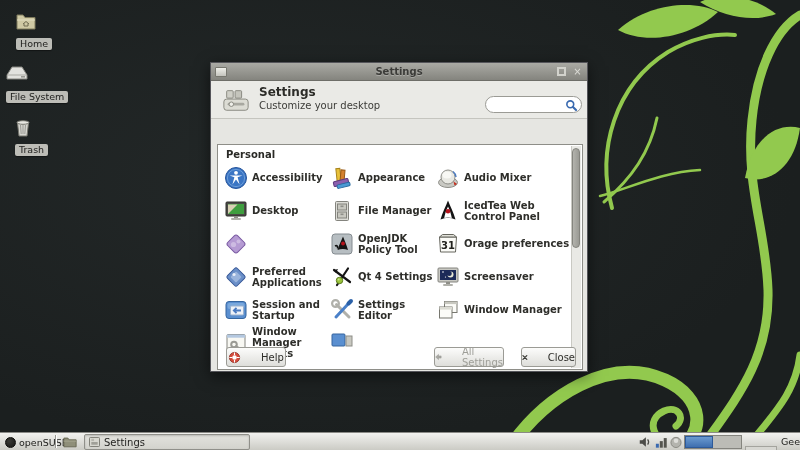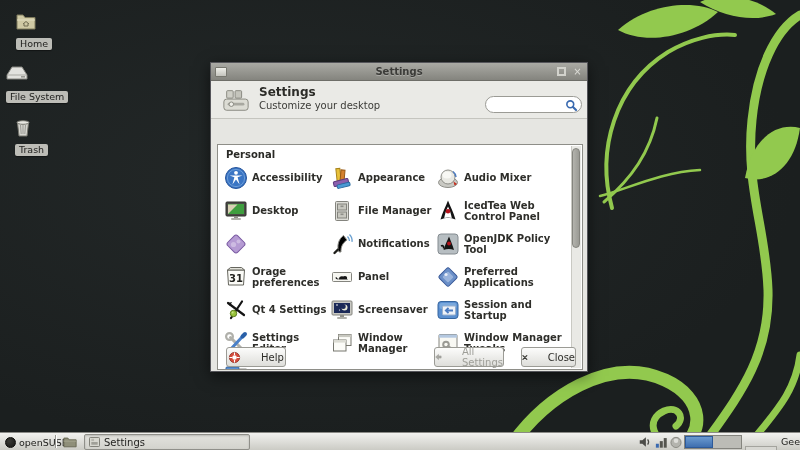--- a/index.html
+++ b/index.html
@@ -229,51 +229,34 @@
         </div>
         <div class="gitem">
           <span class="gic"><svg width="24" height="24" viewBox="0 0 24 24">
               <rect x="5" y="5" width="14" height="14" rx="2.5" fill="#b59bd3" stroke="#7a5aa2" transform="rotate(45 12 12)"></rect>
               <circle cx="9.5" cy="12.5" r="2.6" fill="#cdbbe2"></circle>
               <circle cx="14.5" cy="9.5" r="2" fill="#cdbbe2"></circle>
             </svg></span>
         </div>
         <div class="gitem">
           <span class="gic"><svg width="24" height="24" viewBox="0 0 24 24">
-              <path d="M9 20 C6.5 14 8.5 7 13.5 3.5 L17 8 C12.5 11 10.8 15 11 20 Z" fill="#ececе6" stroke="#8e8e88"></path>
-              <path d="M17.5 4.5 Q19.5 6.5 19.5 9" stroke="#6aa0d0" stroke-width="1.3" fill="none"></path>
-              <path d="M19.5 2.5 Q22.5 5.5 22 9.8" stroke="#6aa0d0" stroke-width="1.3" fill="none"></path>
-              <path d="M8 17.5 L4.5 21" stroke="#1e1e1a" stroke-width="2.4" stroke-linecap="round"></path>
-            </svg></span>
-          <span class="glbl">Notifications</span>
-        </div>
-        <div class="gitem">
-          <span class="gic"><svg width="24" height="24" viewBox="0 0 24 24">
               <rect x="2" y="2" width="20" height="20" rx="3" fill="#b7bec2" stroke="#848b90"></rect>
               <path d="M13 4.5 C11.5 8.5 9 12.5 7.5 18 C11 16.6 14.5 16.6 18 18 C16.5 12.5 14.5 8.5 13 4.5 Z" fill="#141414"></path>
               <circle cx="13" cy="11.5" r="1.9" fill="#b5121b"></circle>
               <path d="M5 14 C7 13 8 14.5 7.5 16.5" stroke="#141414" stroke-width="1.6" fill="none"></path>
             </svg></span>
           <span class="glbl">OpenJDK Policy Tool</span>
         </div>
         <div class="gitem">
           <span class="gic"><svg width="24" height="24" viewBox="0 0 24 24">
               <path d="M3.5 5 L20.5 5 L19.5 20 L4.5 20 Z" fill="#fbfbf7" stroke="#66665e"></path>
               <path d="M3.5 5 L6.5 2.5 L17.5 2.5 L20.5 5 Z" fill="#e2e2da" stroke="#66665e"></path>
               <text x="12" y="16.5" font-size="10" font-weight="bold" text-anchor="middle" fill="#22221e" font-family="DejaVu Sans,sans-serif">31</text>
             </svg></span>
           <span class="glbl">Orage preferences</span>
-        </div>
-        <div class="gitem">
-          <span class="gic"><svg width="24" height="24" viewBox="0 0 24 24">
-              <rect x="2.5" y="7.5" width="19" height="9" rx="1" fill="#f6f6f1" stroke="#84847e"></rect>
-              <path d="M9 14.5 C8.8 12 11 10.8 13 11.6 C15.5 10 17.8 11.8 17 13.8 L18 14.5 Z" fill="#141414"></path>
-              <path d="M8.5 14 Q6 14.2 6.2 12.2" stroke="#141414" stroke-width="1.2" fill="none"></path>
-            </svg></span>
-          <span class="glbl">Panel</span>
         </div>
         <div class="gitem">
           <span class="gic"><svg width="24" height="24" viewBox="0 0 24 24">
               <rect x="5" y="5" width="14" height="14" rx="2" fill="#6a8fc8" stroke="#3a5a98" transform="rotate(45 12 12)"></rect>
               <rect x="8" y="8" width="8" height="8" rx="1" fill="#9ab4dc" transform="rotate(45 12 12)"></rect>
               <circle cx="10" cy="9.5" r="1.6" fill="#e8eef8"></circle>
             </svg></span>
           <span class="glbl">Preferred
 Applications</span>
         </div>

